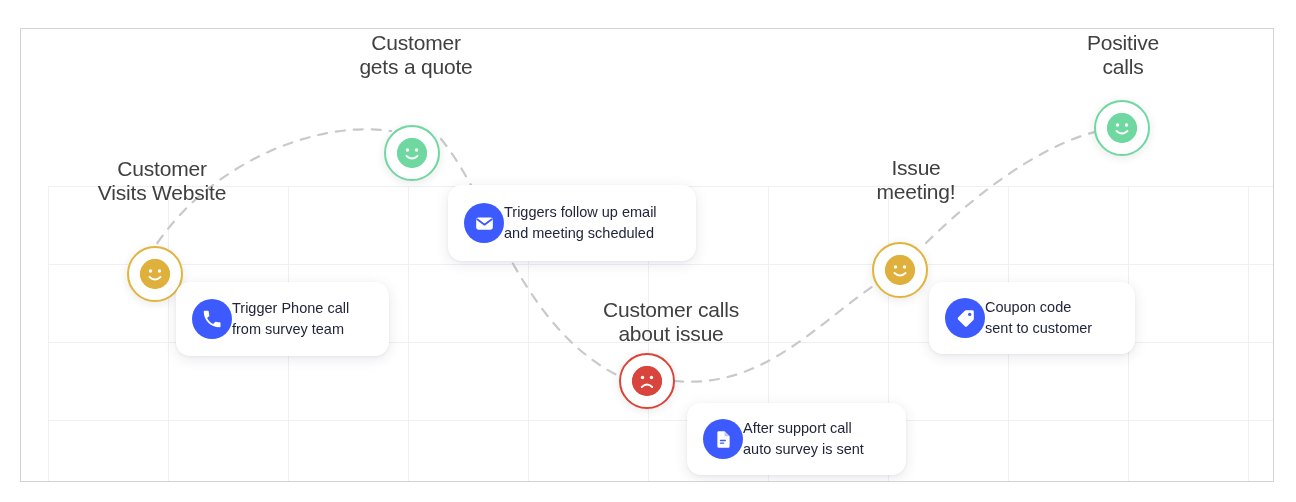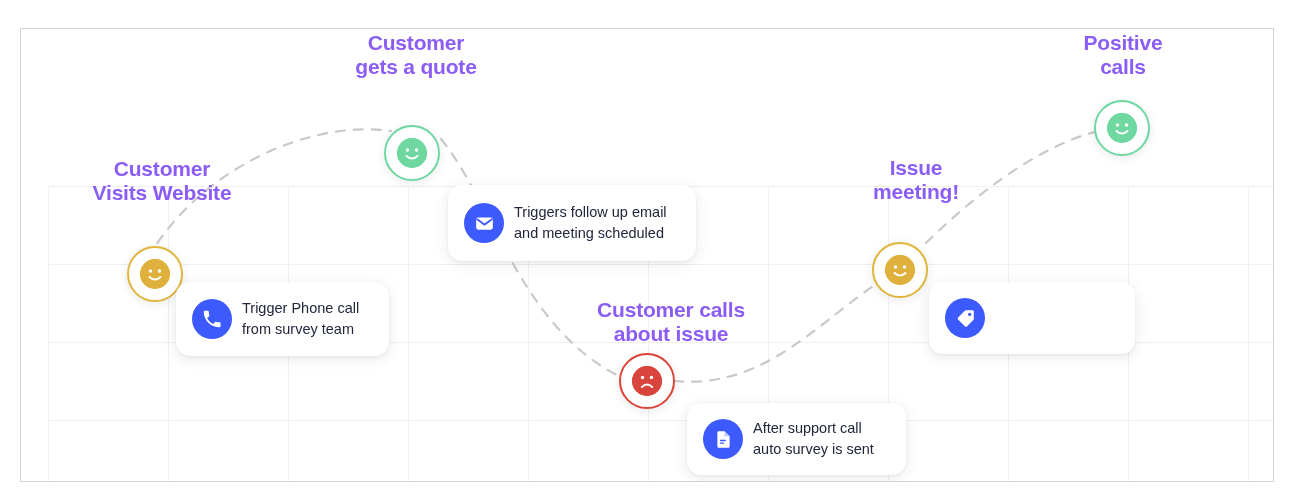--- a/index.html
+++ b/index.html
@@ -73,41 +73,41 @@
     border-radius: 50%;
     display: block;
   }
   .face.gold  { background: #dfb13c; }
   .face.green { background: #6ed8a0; }
   .face.red   { background: #d9453c; }
 
   
   .node-label {
     position: absolute;
-    color: #8b5cf6;
+    color: #404040;
     font-size: 21px;
-    font-weight: bold;
+    font-weight: normal;
     line-height: 1.12;
     text-align: center;
     letter-spacing: -0.2px;
     white-space: pre-line;
   }
 
   
   .card {
     position: absolute;
     background: #ffffff;
     border-radius: 14px;
     box-shadow: 0 3px 14px rgba(40,44,80,0.10),
                 0 1px 3px rgba(40,44,80,0.06);
     display: flex;
     align-items: center;
     padding: 14px 20px 14px 16px;
     box-sizing: border-box;
-    gap: 10px;
+    gap: 0;
   }
   .card-icon {
     width: 40px;
     height: 40px;
     min-width: 40px;
     border-radius: 50%;
     background: #3d5afe;
     display: flex;
     align-items: center;
     justify-content: center;
@@ -229,15 +229,17 @@
 
   <div class="card" style="left: 908px; top: 253px; width: 206px; height: 72px;">
     <span class="card-icon">
       <svg width="21" height="21" viewBox="0 0 24 24" fill="#ffffff">
         <path d="M11.6 2.6H20a1.5 1.5 0 0 1 1.5 1.5v8.4c0 .4-.2.8-.5 1.1
                  l-7.4 7.4a1.5 1.5 0 0 1-2.1 0l-8-8a1.5 1.5 0 0 1 0-2.1
                  l7.4-7.4c.3-.3.7-.5 1.1-.5z"></path>
         <circle cx="16.8" cy="7.3" r="1.9" fill="#3d5afe"></circle>
       </svg>
     </span>
+    <span class="card-text">Coupon code
+sent to customer</span>
   </div>
 
 </div>
 
 </body></html>

